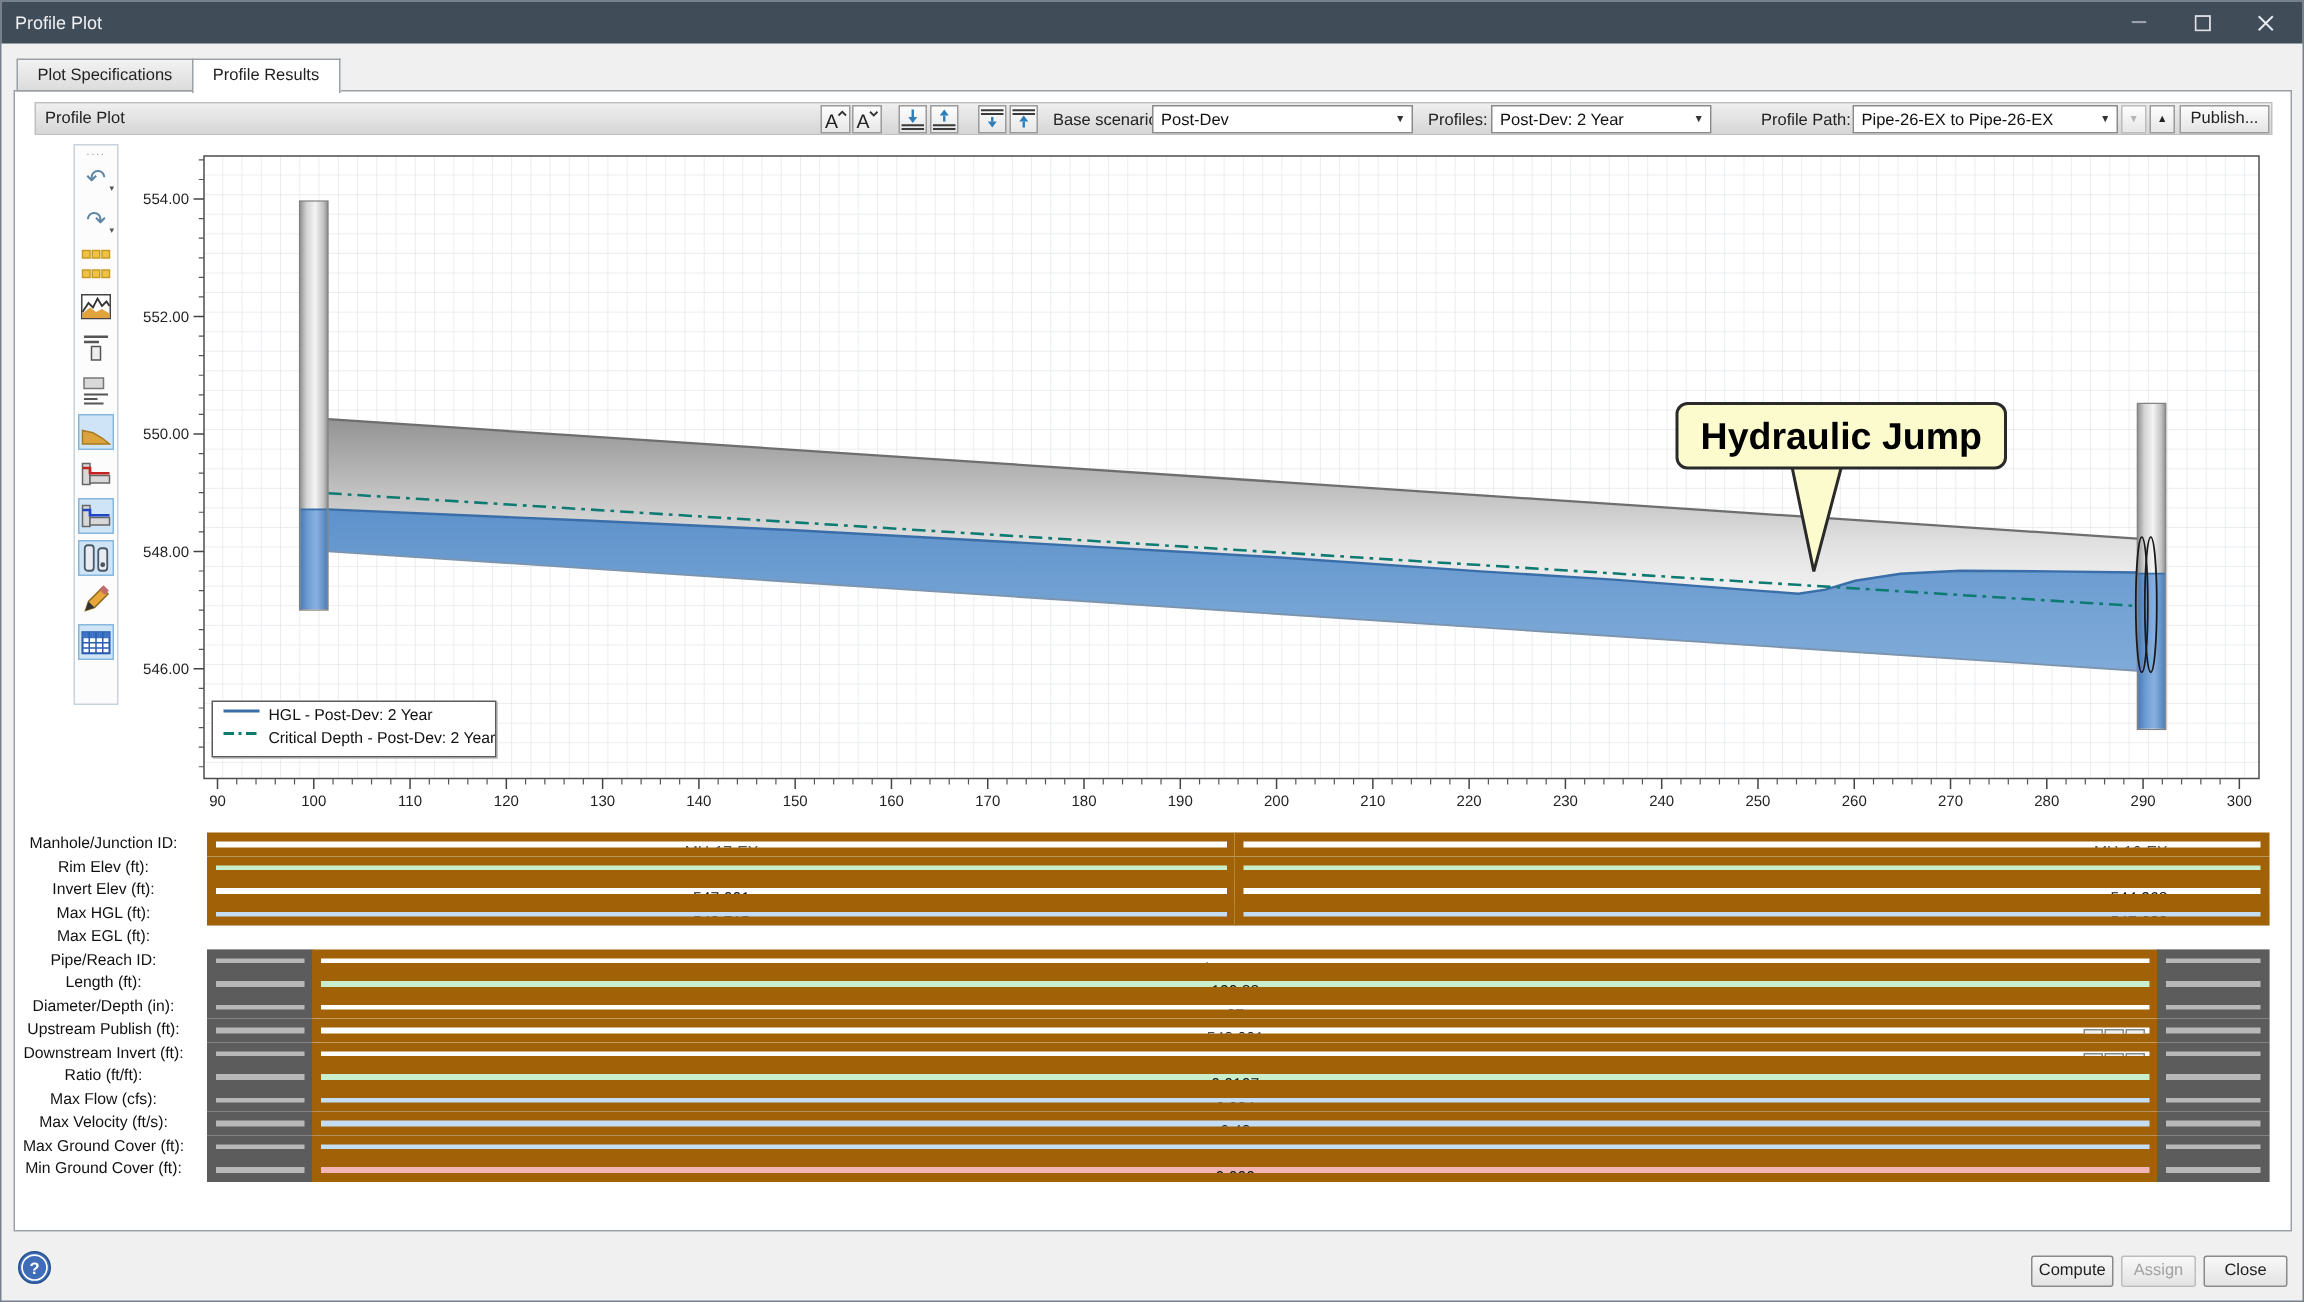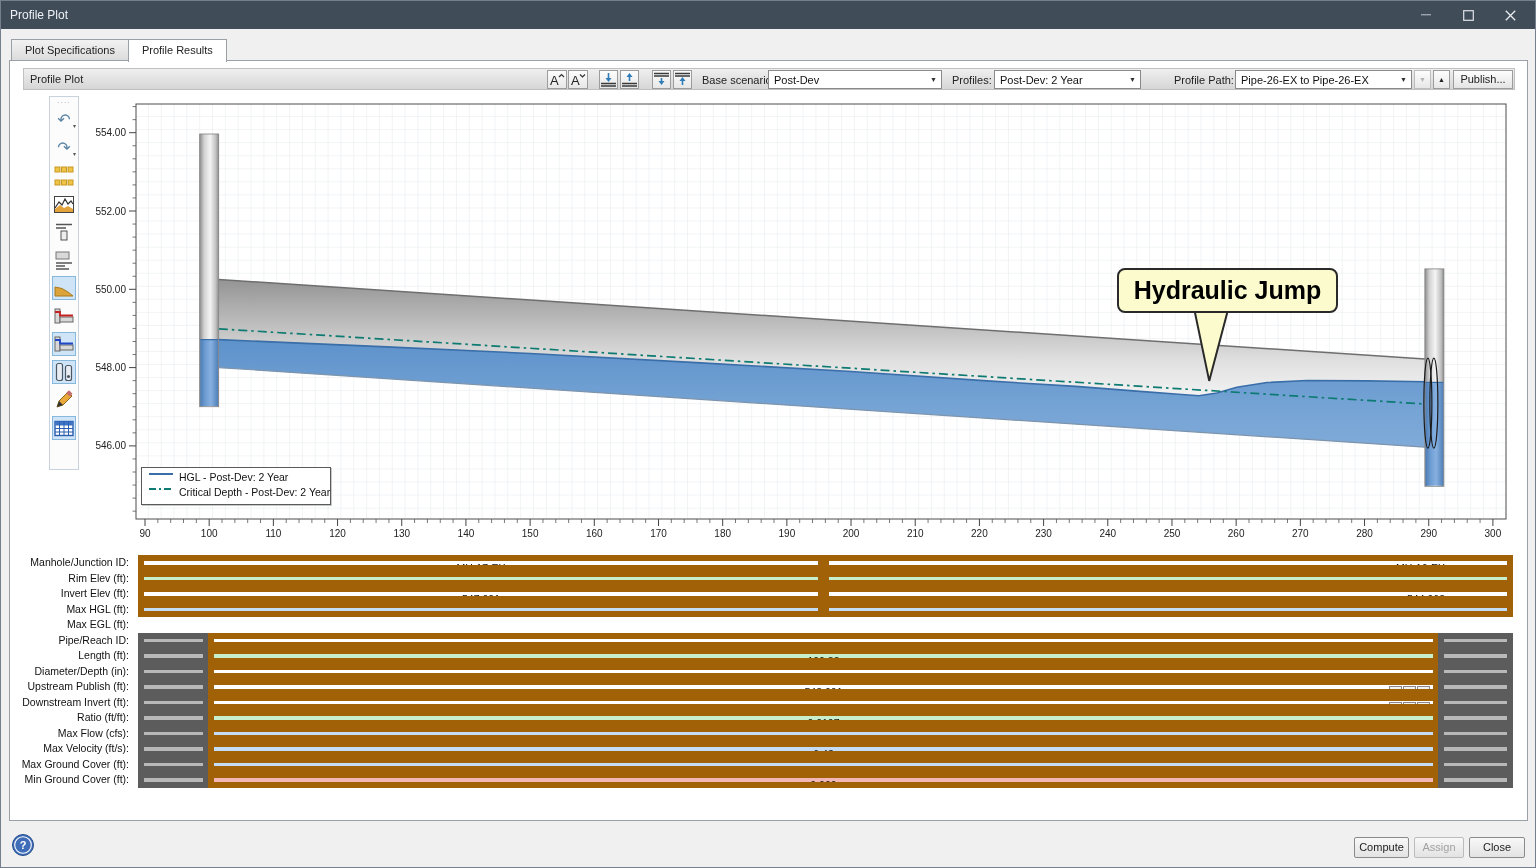--- a/index.html
+++ b/index.html
@@ -33,21 +33,21 @@
   .undo-glyph{color:#5f87a5;font-size:16px;line-height:16px}
   .mini-caret{position:absolute;right:-1px;bottom:2px;font-size:6px;color:#555}
   
   .chart-wrap{position:absolute;left:86px;top:95px;width:1428px;height:450px;background:#fff;z-index:2}
   .legend{position:absolute;left:54px;top:371px;width:190px;background:#fff;border:1px solid #5a5a5a;box-shadow:1px 1px 0 #c9c9c9;padding:3px 6px;box-sizing:border-box}
   .lg-row{display:flex;align-items:flex-start;height:15px;font-size:10.5px;color:#111;white-space:nowrap}
   .lg-sample{width:26px;height:6px;margin-right:5px;flex:0 0 26px}
   
   .rtable{position:absolute;left:8px;top:554px;width:1520px;height:249px;font-size:10.5px;z-index:2}
   .trow{position:absolute;left:0;width:100%;height:15.5px}
-  .tlabel{position:absolute;left:0;width:125px;line-height:15.5px;text-align:right;padding-right:5px;color:#111;box-sizing:border-box}
+  .tlabel{position:absolute;left:0;width:125px;line-height:15.5px;text-align:center;padding-right:5px;color:#111;box-sizing:border-box}
   .tc{position:absolute;top:0;height:15.5px;line-height:14.5px;box-sizing:border-box;border:6px solid #a16207;text-align:center;color:#111;overflow:hidden}
   .c-white{background:#fff}.c-green{background:#c9eecb}.c-blue{background:#c5ddf4}.c-red{background:#f2b6b6}
   .c-gray{background:#b8b8b8;border-color:#5c5c5c}
   .mhL{left:129px;width:686px}
   .mhR{left:814px;width:690px;text-align:right;padding-right:62px}
   .capL{left:129px;width:71px}
   .pval{left:199px;width:1231px}
   .capR{left:1429px;width:75px}
   .spin{position:absolute;right:3px;top:1px;display:flex;gap:1px}
   .spin b{display:block;width:13px;height:12px;background:linear-gradient(#f4f4f4,#dcdcdc);border:1px solid #888;font-size:6.5px;line-height:11px;text-align:center;color:#222;box-sizing:border-box;font-weight:normal}

